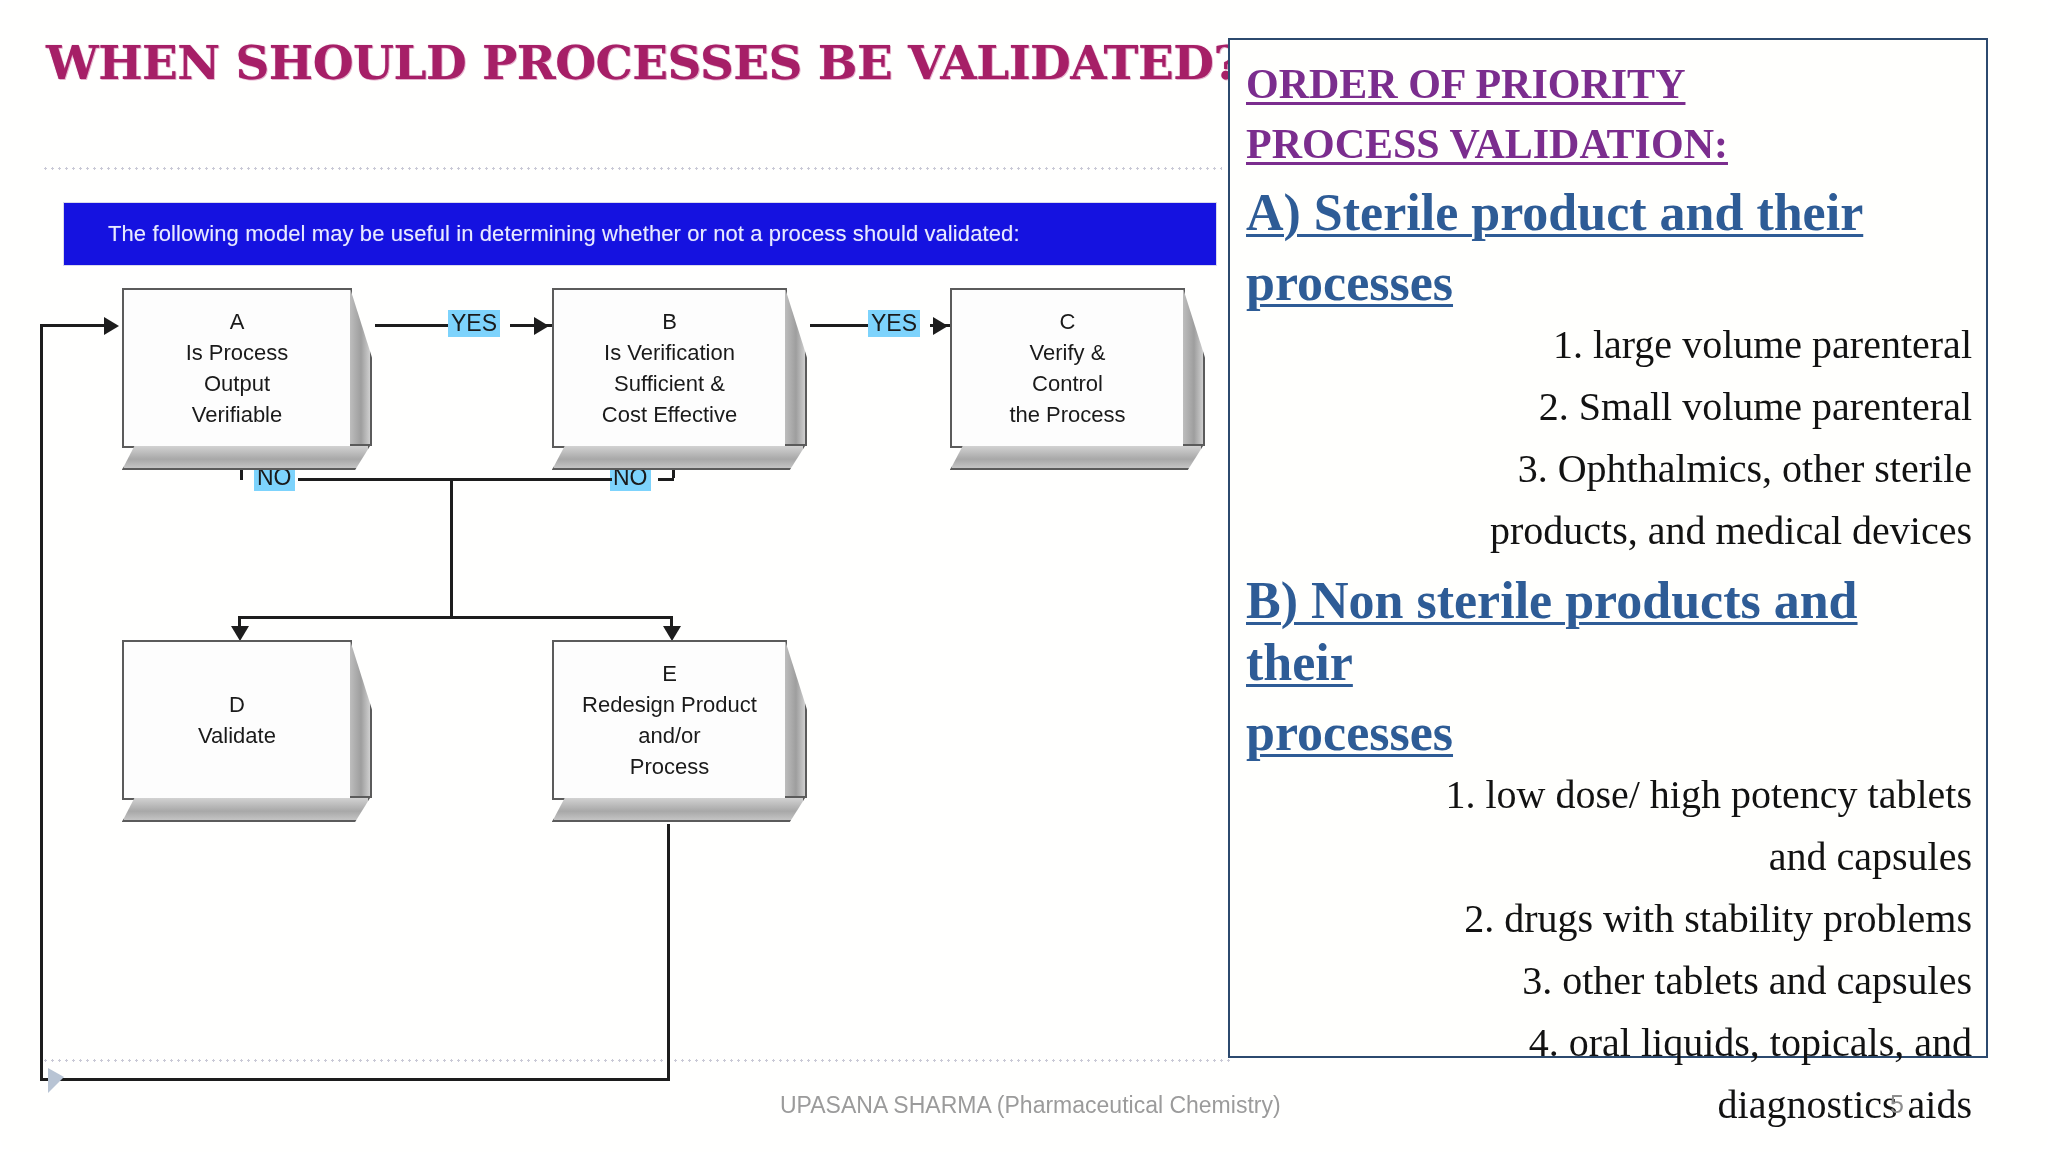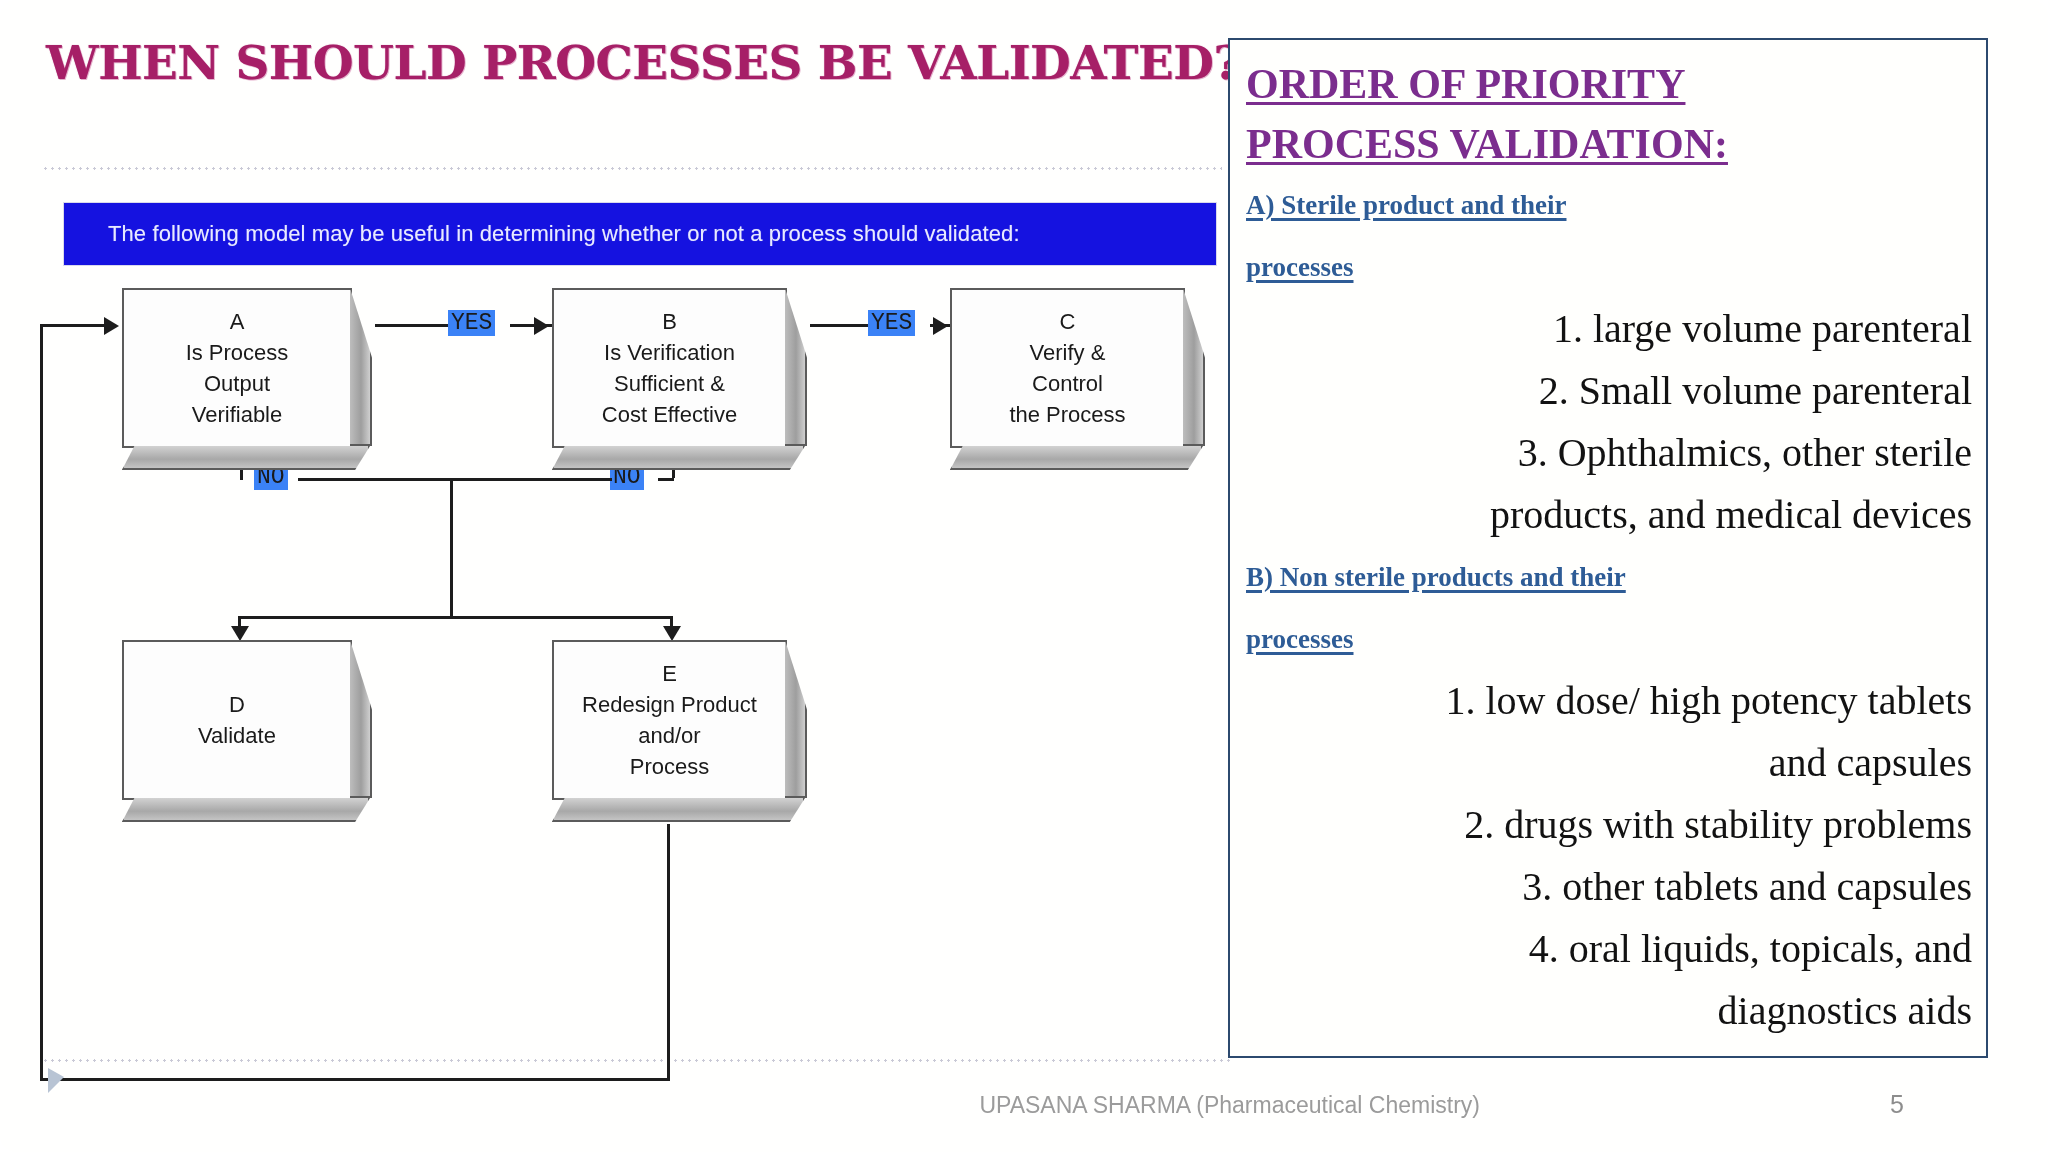--- a/index.html
+++ b/index.html
@@ -91,55 +91,55 @@
     position:absolute;width:0;height:0;
     border-left:15px solid #1d1d1d;
     border-top:9px solid transparent;border-bottom:9px solid transparent;
   }
   .arrow-d{
     position:absolute;width:0;height:0;
     border-top:15px solid #1d1d1d;
     border-left:9px solid transparent;border-right:9px solid transparent;
   }
   .edgelbl{
-    position:absolute;font-family:Liberation Mono, monospace;
-    font-size:23px;color:#1a1a1a;background:#3b82f6;padding:0 3px;
+    position:absolute;font-family:Liberation Sans, sans-serif;
+    font-size:23px;color:#1a1a1a;background:#7dd3fc;padding:0 3px;
   }
 
   
   #panel{
     position:absolute;left:1228px;top:38px;width:760px;height:1020px;
     border:2px solid #2c4a6e;
     background:#fffffd;
     box-sizing:border-box;
     padding:14px 14px 0 16px;
   }
   .ptitle{
     font-family:"Liberation Serif", serif;
     font-weight:700;font-size:42px;line-height:60px;
     color:#7b2d8e;text-decoration:underline;
     text-underline-offset:4px;text-decoration-thickness:3px;
   }
   .psub{
     font-family:"Liberation Serif", serif;
-    font-weight:700;font-size:27px;line-height:62px;
+    font-weight:700;font-size:52px;line-height:62px;
     color:#2e5c96;text-decoration:underline;
-    text-underline-offset:4px;text-decoration-thickness:3px;
+    text-underline-offset:4px;text-decoration-thickness:3px;margin-top:8px;
   }
   .pitem{
     font-family:"Liberation Serif", serif;
     font-weight:400;font-size:40px;line-height:62px;
     color:#121212;
     text-align:right;
   }
 
   
   #footer-text{
     position:absolute;left:780px;top:1092px;width:700px;
-    text-align:right;
+    text-align:left;
     font-family:"Liberation Sans", sans-serif;
     font-size:23px;color:#9b9b9b;white-space:nowrap;
   }
   #page-num{
     position:absolute;left:1890px;top:1090px;
     font-family:"Liberation Sans", sans-serif;
     font-size:25px;color:#8d8d8d;
   }
   #corner-tri{
     position:absolute;left:48px;top:1068px;width:0;height:0;

